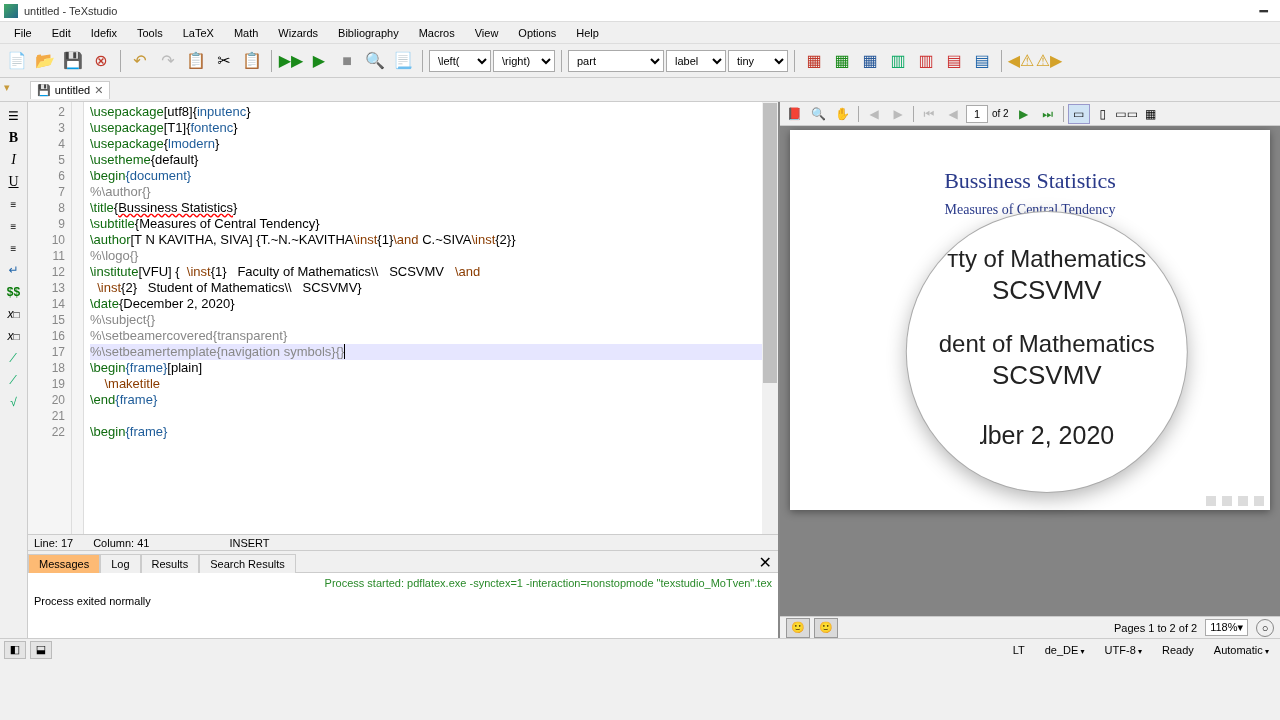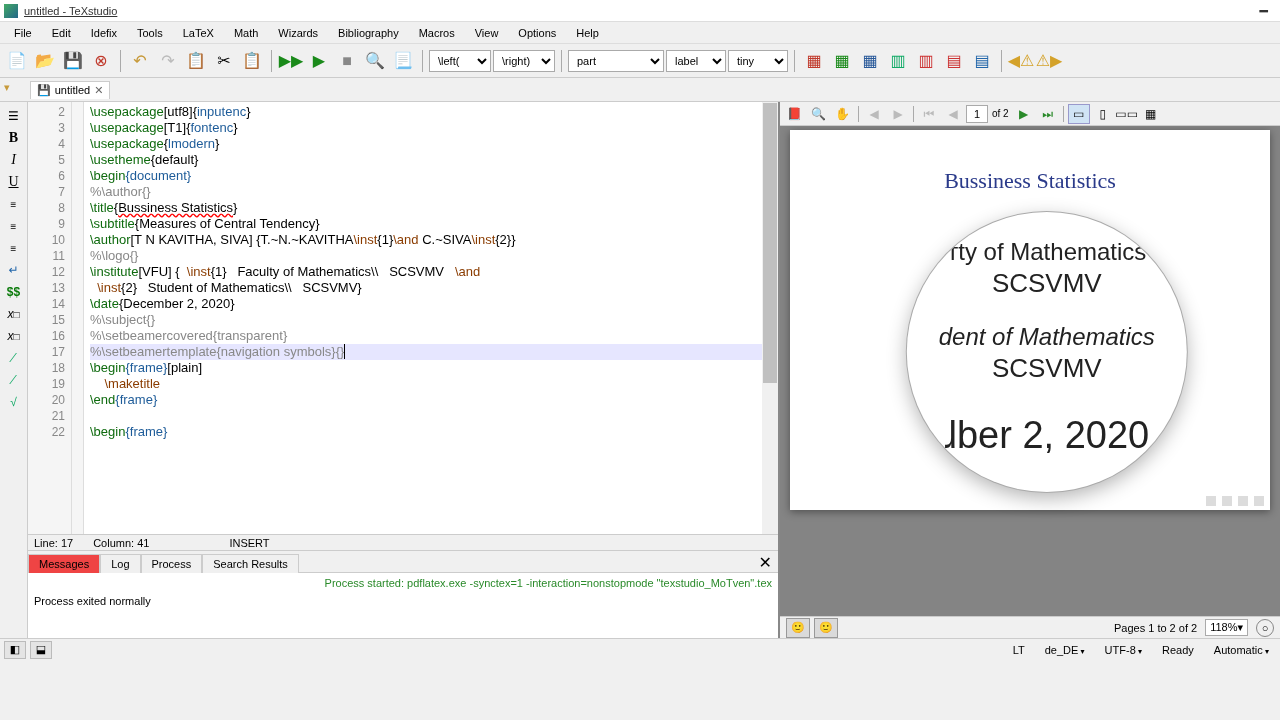--- a/index.html
+++ b/index.html
@@ -1,20 +1,20 @@
 <!DOCTYPE html>
 <html><head>
 <meta charset="utf-8">
 <style>
 * { margin: 0; padding: 0; box-sizing: border-box; font-family: Tahoma, sans-serif; }
 body { font-size: 11px; background: #f0f0f0; overflow: hidden; width: 1280px; height: 720px; }
 
 .titlebar { height: 22px; background: #fff; display: flex; align-items: center; padding: 0 4px; border-bottom: 1px solid #ddd; }
 .titlebar .appicon { width: 14px; height: 14px; background: linear-gradient(135deg,#4a6,#268); margin-right: 6px; }
-.titlebar .title { flex: 1; color: #333; text-decoration: underline; }
+.titlebar .title { flex: 1; color: #333; }
 .titlebar .winbtns { display: flex; gap: 16px; padding-right: 8px; }
 .titlebar .winbtn { font-size: 14px; cursor: pointer; color: #333; }
 
 .menubar { height: 22px; background: #f0f0f0; display: flex; align-items: center; padding: 0 4px; border-bottom: 1px solid #ddd; }
 .menubar .menu { padding: 2px 10px; cursor: pointer; }
 
 .toolbar { height: 34px; background: #f0f0f0; display: flex; align-items: center; padding: 0 4px; gap: 2px; border-bottom: 1px solid #ccc; }
 .toolbar .tbtn { width: 26px; height: 26px; display: flex; align-items: center; justify-content: center; cursor: pointer; border: 1px solid transparent; font-size: 16px; }
 .toolbar .sep { width: 1px; height: 22px; background: #aaa; margin: 0 4px; }
 .toolbar select { height: 22px; font-size: 11px; border: 1px solid #aaa; background: #fff; padding: 0 4px; }
@@ -49,21 +49,21 @@
 .code .wavy { text-decoration: underline wavy red; }
 .code .cursor { border-right: 1px solid #000; }
 .scrollbar-v { width: 16px; background: #f0f0f0; position: absolute; right: 0; top: 0; bottom: 0; }
 .scrollbar-v .thumb { background: #c0c0c0; width: 14px; margin: 1px; height: 280px; }
 
 .statusline { height: 16px; background: #f0f0f0; border-top: 1px solid #ccc; display: flex; align-items: center; padding: 0 6px; font-size: 11px; gap: 20px; }
 
 .bottom-panel { height: 88px; border-top: 1px solid #ccc; background: #fff; display: flex; flex-direction: column; }
 .bptabs { display: flex; background: #f0f0f0; border-bottom: 1px solid #ccc; height: 22px; align-items: flex-end; position: relative; }
 .bptabs .bptab { padding: 3px 10px; border: 1px solid #ccc; background: #f0f0f0; cursor: pointer; border-bottom: none; margin-bottom: -1px; }
-.bptabs .bptab.active { background: #ef4444; }
+.bptabs .bptab.active { background: #fdba74; }
 .bptabs .close { position: absolute; right: 6px; top: 2px; font-size: 16px; cursor: pointer; }
 .bpbody { flex: 1; padding: 4px 6px; font-size: 11px; overflow: auto; }
 .bpbody .green { color: #2a8a2a; }
 .bpbody .black { color: #000; }
 
 .preview-pane { flex: 1; background: #848484; display: flex; flex-direction: column; border-left: 2px solid #888; }
 .ptoolbar { height: 24px; background: #f0f0f0; display: flex; align-items: center; gap: 2px; padding: 0 4px; border-bottom: 1px solid #ccc; }
 .ptoolbar .pbtn { width: 22px; height: 20px; display: flex; align-items: center; justify-content: center; cursor: pointer; border: 1px solid transparent; font-size: 12px; }
 .ptoolbar .sep { width: 1px; height: 16px; background: #aaa; margin: 0 2px; }
 .ptoolbar input { width: 22px; height: 18px; font-size: 11px; text-align: center; border: 1px solid #aaa; }
@@ -71,23 +71,23 @@
 .pdfview { flex: 1; position: relative; overflow: hidden; }
 .pdfpage { position: absolute; top: 4px; left: 50%; transform: translateX(-50%); width: 480px; height: 380px; background: #fff; box-shadow: 0 2px 8px rgba(0,0,0,0.4); }
 .slide-title { text-align: center; color: #2a3a8a; font-size: 22px; font-family: serif; margin-top: 38px; }
 .slide-sub { text-align: center; color: #2a3a8a; font-size: 14px; font-family: serif; margin-top: 8px; }
 
 .magnifier { position: absolute; top: 86px; left: 50%; transform: translateX(-44%); width: 280px; height: 280px; border-radius: 50%; background: #fff; box-shadow: 0 0 0 1px #aaa, 0 6px 20px rgba(0,0,0,0.3); overflow: hidden; display: flex; flex-direction: column; align-items: center; justify-content: center; font-family: serif; }
 .magnifier .mrow { text-align: center; color: #222; }
 .magnifier .big1 { font-size: 24px; margin-top: -10px; }
 .magnifier .big2 { font-size: 26px; margin-top: 2px; }
 .magnifier .gap { height: 24px; }
-.magnifier .big3 { font-size: 24px; font-style: italic; }
+.magnifier .big3 { font-size: 24px; }
 .magnifier .big4 { font-size: 26px; margin-top: 2px; }
-.magnifier .date { font-size: 38px; margin-top: 30px; text-align: center; }
+.magnifier .date { font-size: 25px; margin-top: 30px; text-align: center; }
 
 .pdfnav { position: absolute; bottom: 4px; right: 6px; display: flex; gap: 6px; opacity: 0.5; }
 .pdfnav .nicon { width: 10px; height: 10px; background: #bbb; }
 
 .pstatus { height: 22px; background: #f0f0f0; border-top: 1px solid #ccc; display: flex; align-items: center; padding: 0 6px; gap: 10px; justify-content: space-between; }
 .pstatus .faces { display: flex; gap: 4px; }
 .pstatus .face { width: 24px; height: 20px; background: #dadada; border: 1px solid #999; display: flex; align-items: center; justify-content: center; }
 .pstatus .right { display: flex; align-items: center; gap: 8px; }
 .pstatus .zoom { border: 1px solid #aaa; padding: 1px 4px; background: #fff; }
 .pstatus .fit { width: 18px; height: 18px; border: 1px solid #888; border-radius: 50%; display: flex; align-items: center; justify-content: center; }
@@ -227,21 +227,21 @@
       </div>
       <div class="statusline">
         <span>Line: 17</span>
         <span>Column: 41</span>
         <span style="margin-left:60px">INSERT</span>
       </div>
       <div class="bottom-panel">
         <div class="bptabs">
           <div class="bptab active">Messages</div>
           <div class="bptab">Log</div>
-          <div class="bptab">Process</div>
+          <div class="bptab">Results</div>
           <div class="bptab">Search Results</div>
           <div class="close">✕</div>
         </div>
         <div class="bpbody" id="bpbody">
             <div class="green" style="margin-bottom: 6px; text-align: right;">Process started: pdflatex.exe -synctex=1 -interaction=nonstopmode "texstudio_MoTven".tex</div>
             <div class="black" style="margin-bottom: 6px;"></div>
             <div class="black" style="margin-bottom: 6px;">Process exited normally</div>
           </div>
       </div>
     </div>
@@ -263,20 +263,21 @@
         <div class="pbtn" style="color:#2a8a2a">⏭</div>
         <div class="sep"></div>
         <div class="pbtn" style="background:#d0e4f5;border:1px solid #99c">▭</div>
         <div class="pbtn">▯</div>
         <div class="pbtn">▭▭</div>
         <div class="pbtn">▦</div>
       </div>
       <div class="pdfview">
         <div class="pdfpage">
           <div class="slide-title">Bussiness Statistics</div>
+          <div class="slide-sub">Measures of Central Tendency</div>
           <div class="pdfnav">
             <div class="nicon"></div>
               <div class="nicon"></div>
               <div class="nicon"></div>
               <div class="nicon"></div>
           </div>
         </div>
         <div class="magnifier">
           <div class="mrow big1">ᴛty of Mathematics</div>
           <div class="mrow big2">SCSVMV</div>

